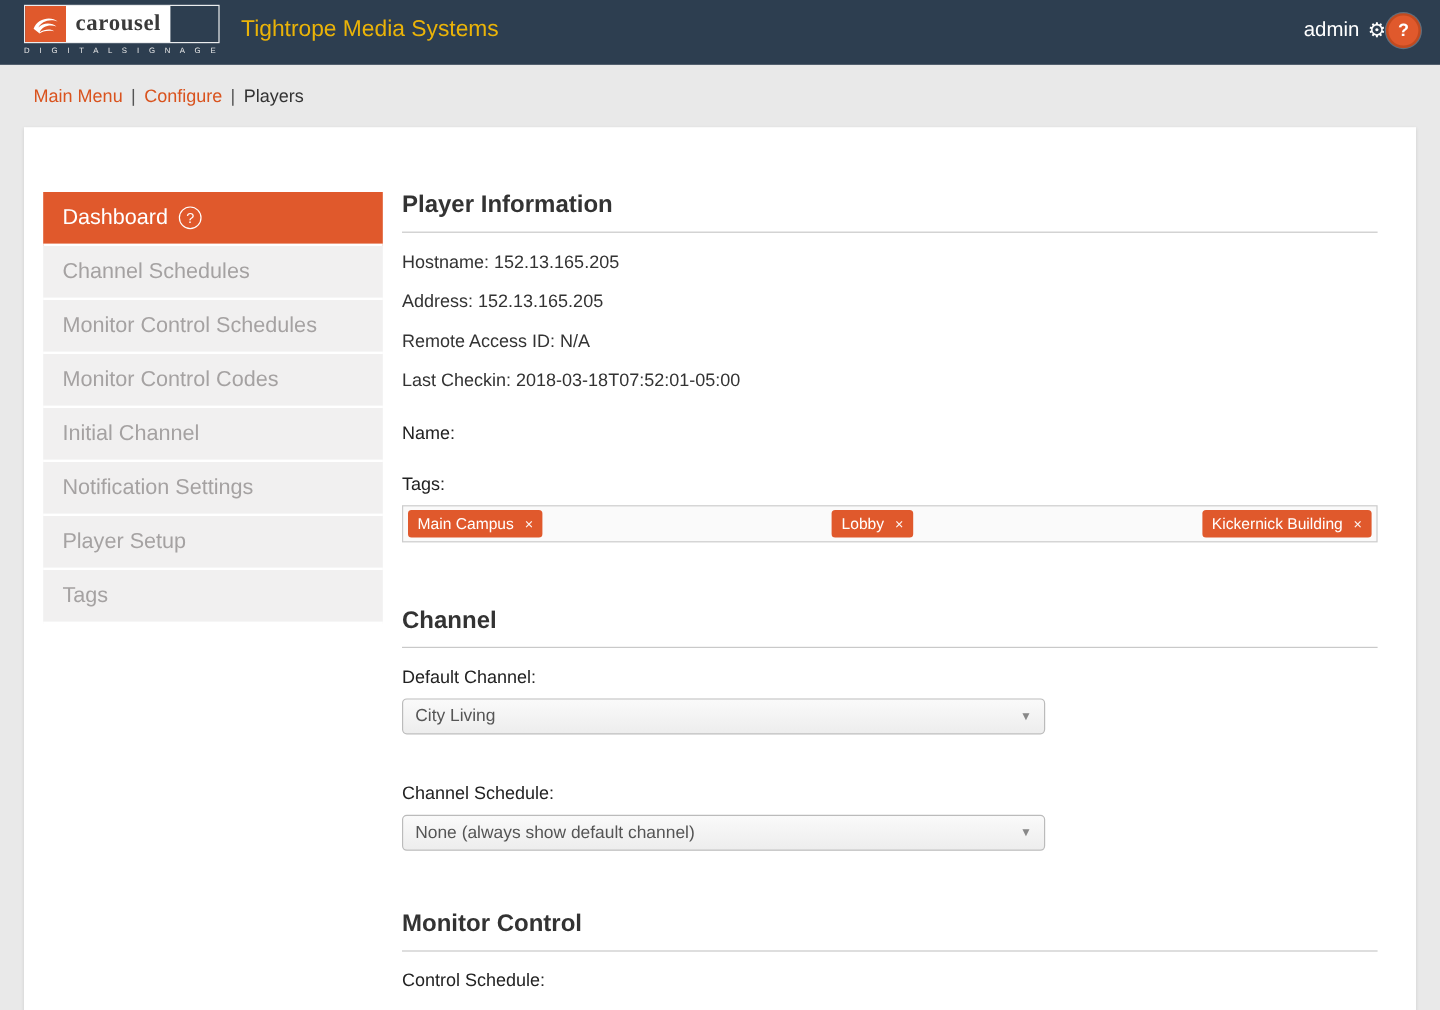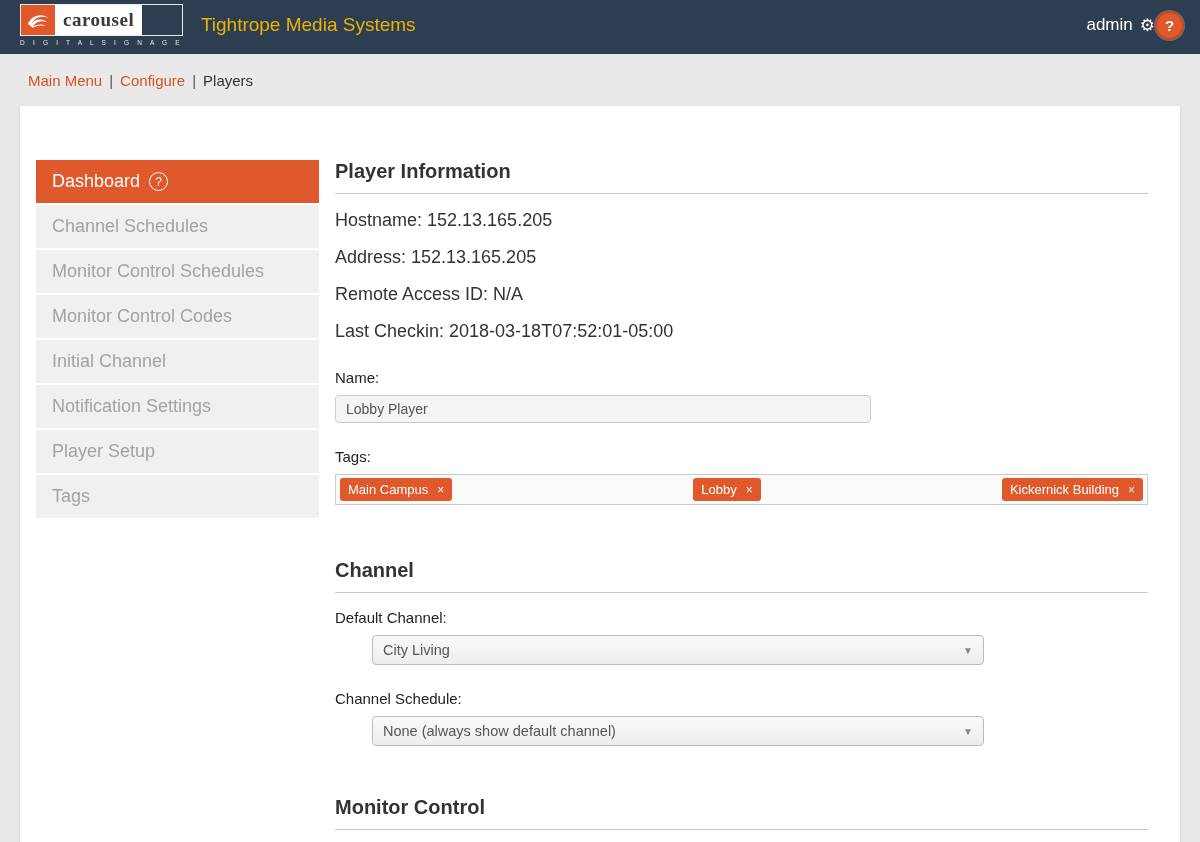--- a/index.html
+++ b/index.html
@@ -102,21 +102,21 @@
     font-size:12px;flex:0 0 19px;
   }
 
   
   .content{flex:1;margin-left:16px;min-width:0;}
   .section-title{
     font-size:20px;font-weight:700;color:#333;
     margin:0 0 16px 0;padding-bottom:10px;
     border-bottom:1px solid #c9c9c9;
   }
-  .info-line{font-size:18px;color:#333;margin:0 0 16px 0;}
+  .info-line{font-size:15px;color:#333;margin:0 0 16px 0;}
   .field-label{
     display:block;font-size:15px;color:#222;margin:0 0 9px 0;
   }
   .mt-name{margin-top:27px;}
   .mt-tags{margin-top:25px;}
   .text-input{
     width:536px;height:28px;
     background:#f4f4f4;border:1px solid #ccc;border-radius:4px;
     padding:0 10px;font-size:14px;color:#555;
     font-family:"Liberation Sans","DejaVu Sans",sans-serif;
@@ -129,28 +129,28 @@
   }
   .tag-pill{
     background:var(--accent);color:#fff;border-radius:3px;
     font-size:13px;display:flex;align-items:center;
     padding:4px 8px;gap:9px;white-space:nowrap;
   }
   .tag-x{cursor:pointer;font-size:12px;opacity:0.95;}
   .section-gap{margin-top:54px;}
   .section-gap-2{margin-top:50px;}
   .select{
-    width:612px;height:30px;
+    width:536px;height:30px;
     background:linear-gradient(#fafafa,#ededed);
     border:1px solid #bbb;border-radius:4px;
     display:flex;align-items:center;justify-content:space-between;
-    padding:0 10px;font-size:14.5px;color:#555;cursor:pointer;margin-left:37px;
+    padding:0 10px;font-size:14.5px;color:#555;cursor:pointer;
   }
   .select .arrow{font-size:10px;color:#888;}
-  .mt-field{margin-top:25px;}
+  .mt-field{margin-top:41px;}
 </style>
 </head>
 <body>
 
 <div class="viewport">
 
   <header class="topbar">
     <div class="logo">
       <div class="logo-main">
         <div class="logo-swoosh">
@@ -214,21 +214,20 @@
     <main class="content">
 
       <h1 class="section-title">Player Information</h1>
 
       <p class="info-line">Hostname: 152.13.165.205</p>
       <p class="info-line">Address: 152.13.165.205</p>
       <p class="info-line">Remote Access ID: N/A</p>
       <p class="info-line">Last Checkin: 2018-03-18T07:52:01-05:00</p>
 
       <label class="field-label mt-name">Name:</label>
-      <input class="text-input" type="text" value="Lobby Player" style="">
 
       <label class="field-label mt-tags">Tags:</label>
       <div class="tags-box">
         <span class="tag-pill">
           <span>Main Campus</span>
           <span class="tag-x">×</span>
         </span>
         <span class="tag-pill">
           <span>Lobby</span>
           <span class="tag-x">×</span>

